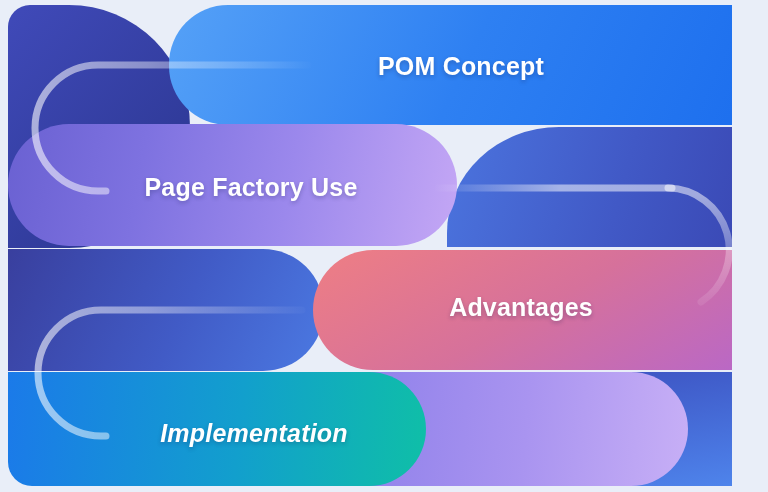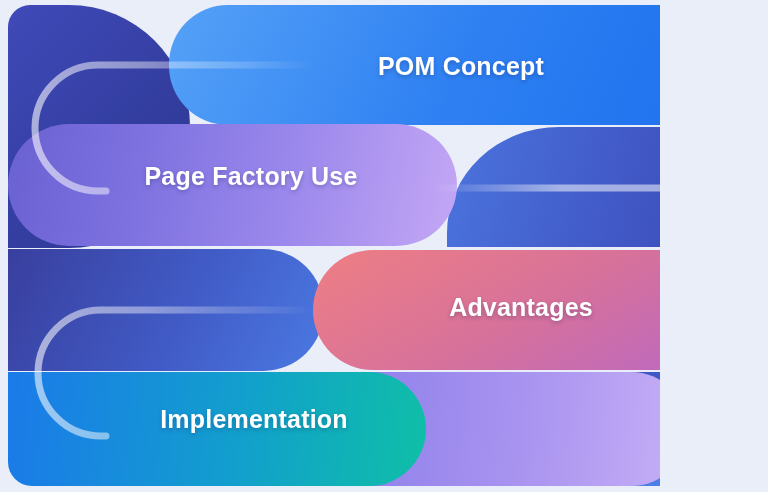--- a/index.html
+++ b/index.html
@@ -1,18 +1,18 @@
 <!DOCTYPE html>
 <html><head>
 <meta charset="utf-8">
 <style>
   html, body { margin: 0; padding: 0; background: #e9eef8; }
   #stage {
     position: relative;
-    width: 660px;
+    width: 732px;
     height: 492px;
     overflow: hidden;
     background: #e9eef8;
     font-family: "Liberation Sans", sans-serif;
   }
   .shape { position: absolute; }
 
   
   .indigo-blob        { left: 8px;   top: 5px;   width: 182px; height: 243px;
                         border-radius: 22px 121px 121px 0; }
@@ -39,23 +39,23 @@
   .label {
     position: absolute;
     width: 300px; height: 40px;
     display: flex; align-items: center; justify-content: center;
     color: #ffffff;
     font-size: 25px; font-weight: 700; letter-spacing: 0.2px;
     text-shadow: 0 2px 4px rgba(20,30,80,0.28);
     white-space: nowrap;
   }
   .label-pom  { left: 311px; top: 46px;  }
-  .label-pfu  { left: 101px; top: 156px; text-align: center; }
+  .label-pfu  { left: 101px; top: 167px; text-align: center; }
   .label-adv  { left: 371px; top: 287px; text-align: center; }
-  .label-impl { left: 104px; top: 399px; }
+  .label-impl { left: 104px; top: 413px; font-style: italic; }
 
   #arc-overlay { position: absolute; left: 0; top: 0; pointer-events: none; }
 </style>
 </head>
 <body>
 
 <div id="stage">
 
   <div class="shape indigo-blob" style="background: linear-gradient(135deg, rgb(64, 74, 185) 0%, rgb(44, 55, 146) 90%);"></div>
   <div class="shape indigo-panel-right" style="background: linear-gradient(105deg, rgb(75, 116, 222) 0%, rgb(65, 89, 198) 55%, rgb(57, 70, 178) 100%);"></div>

